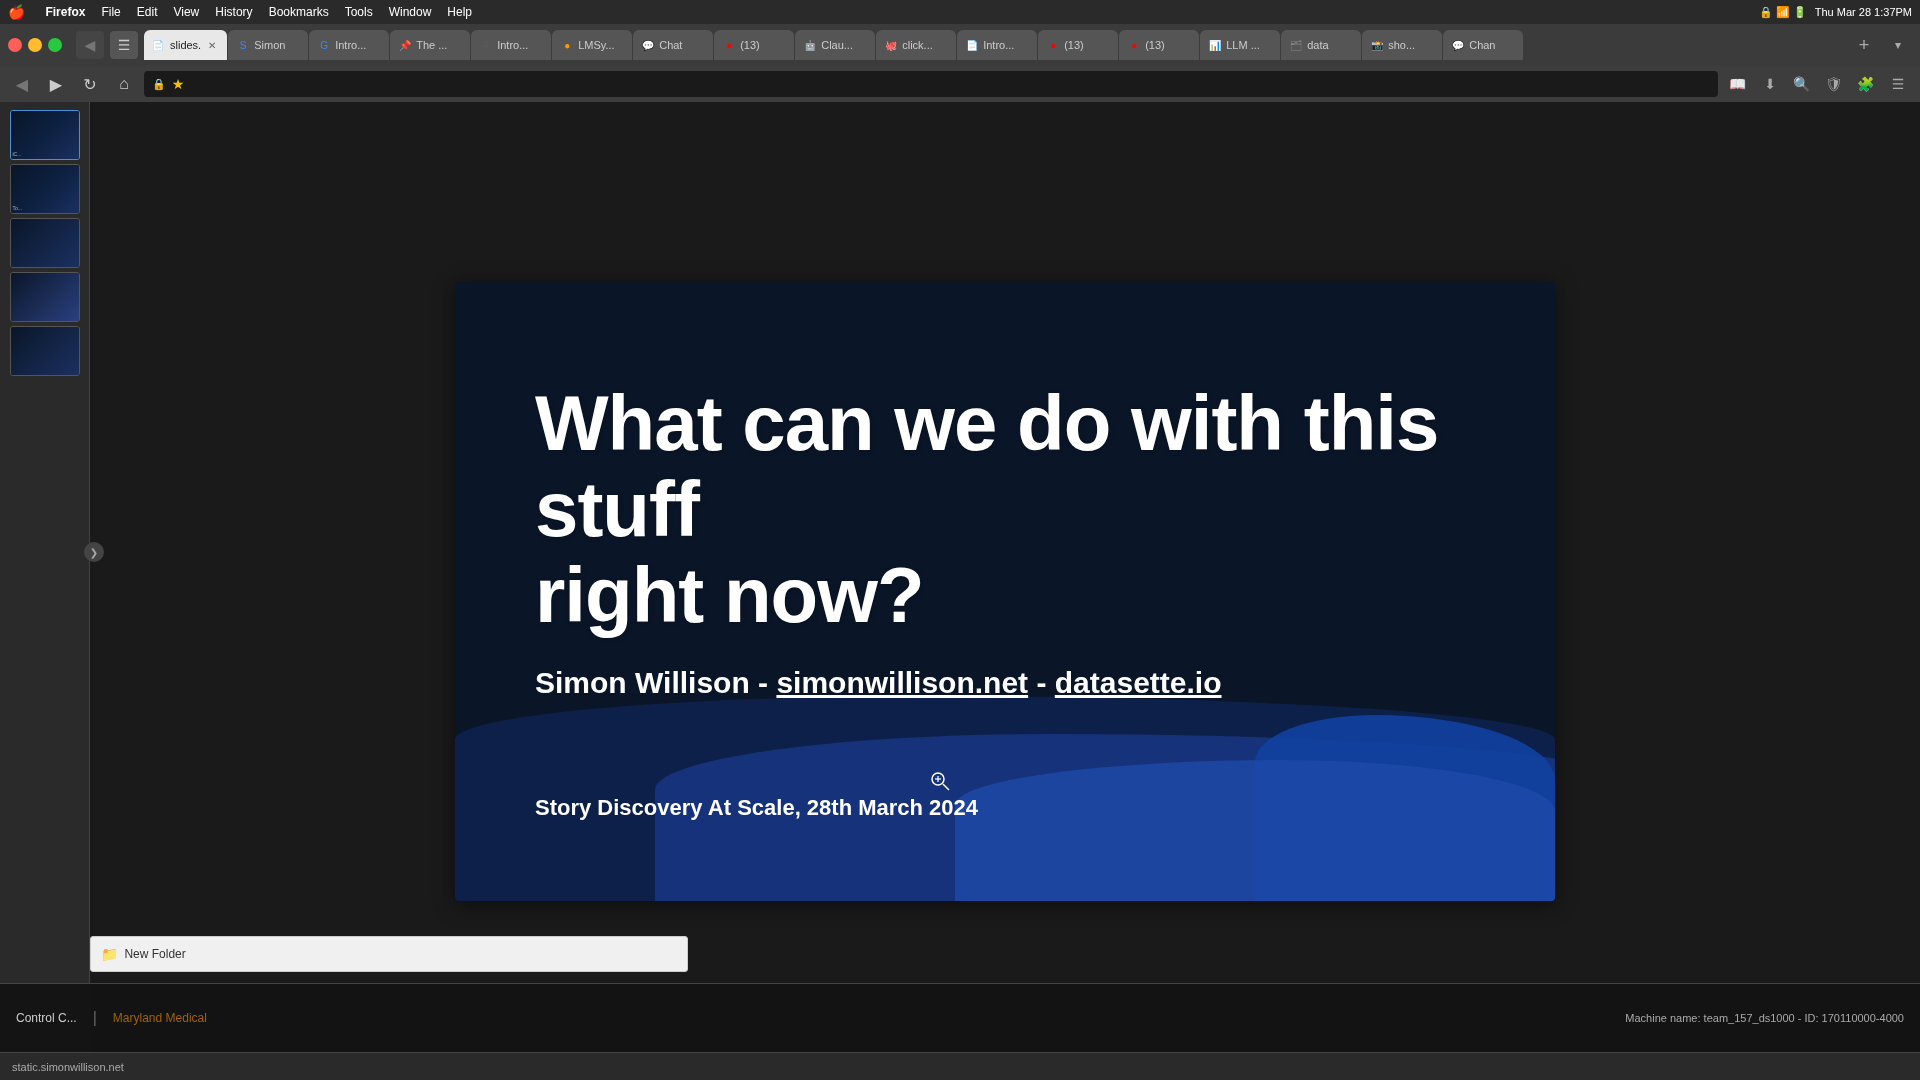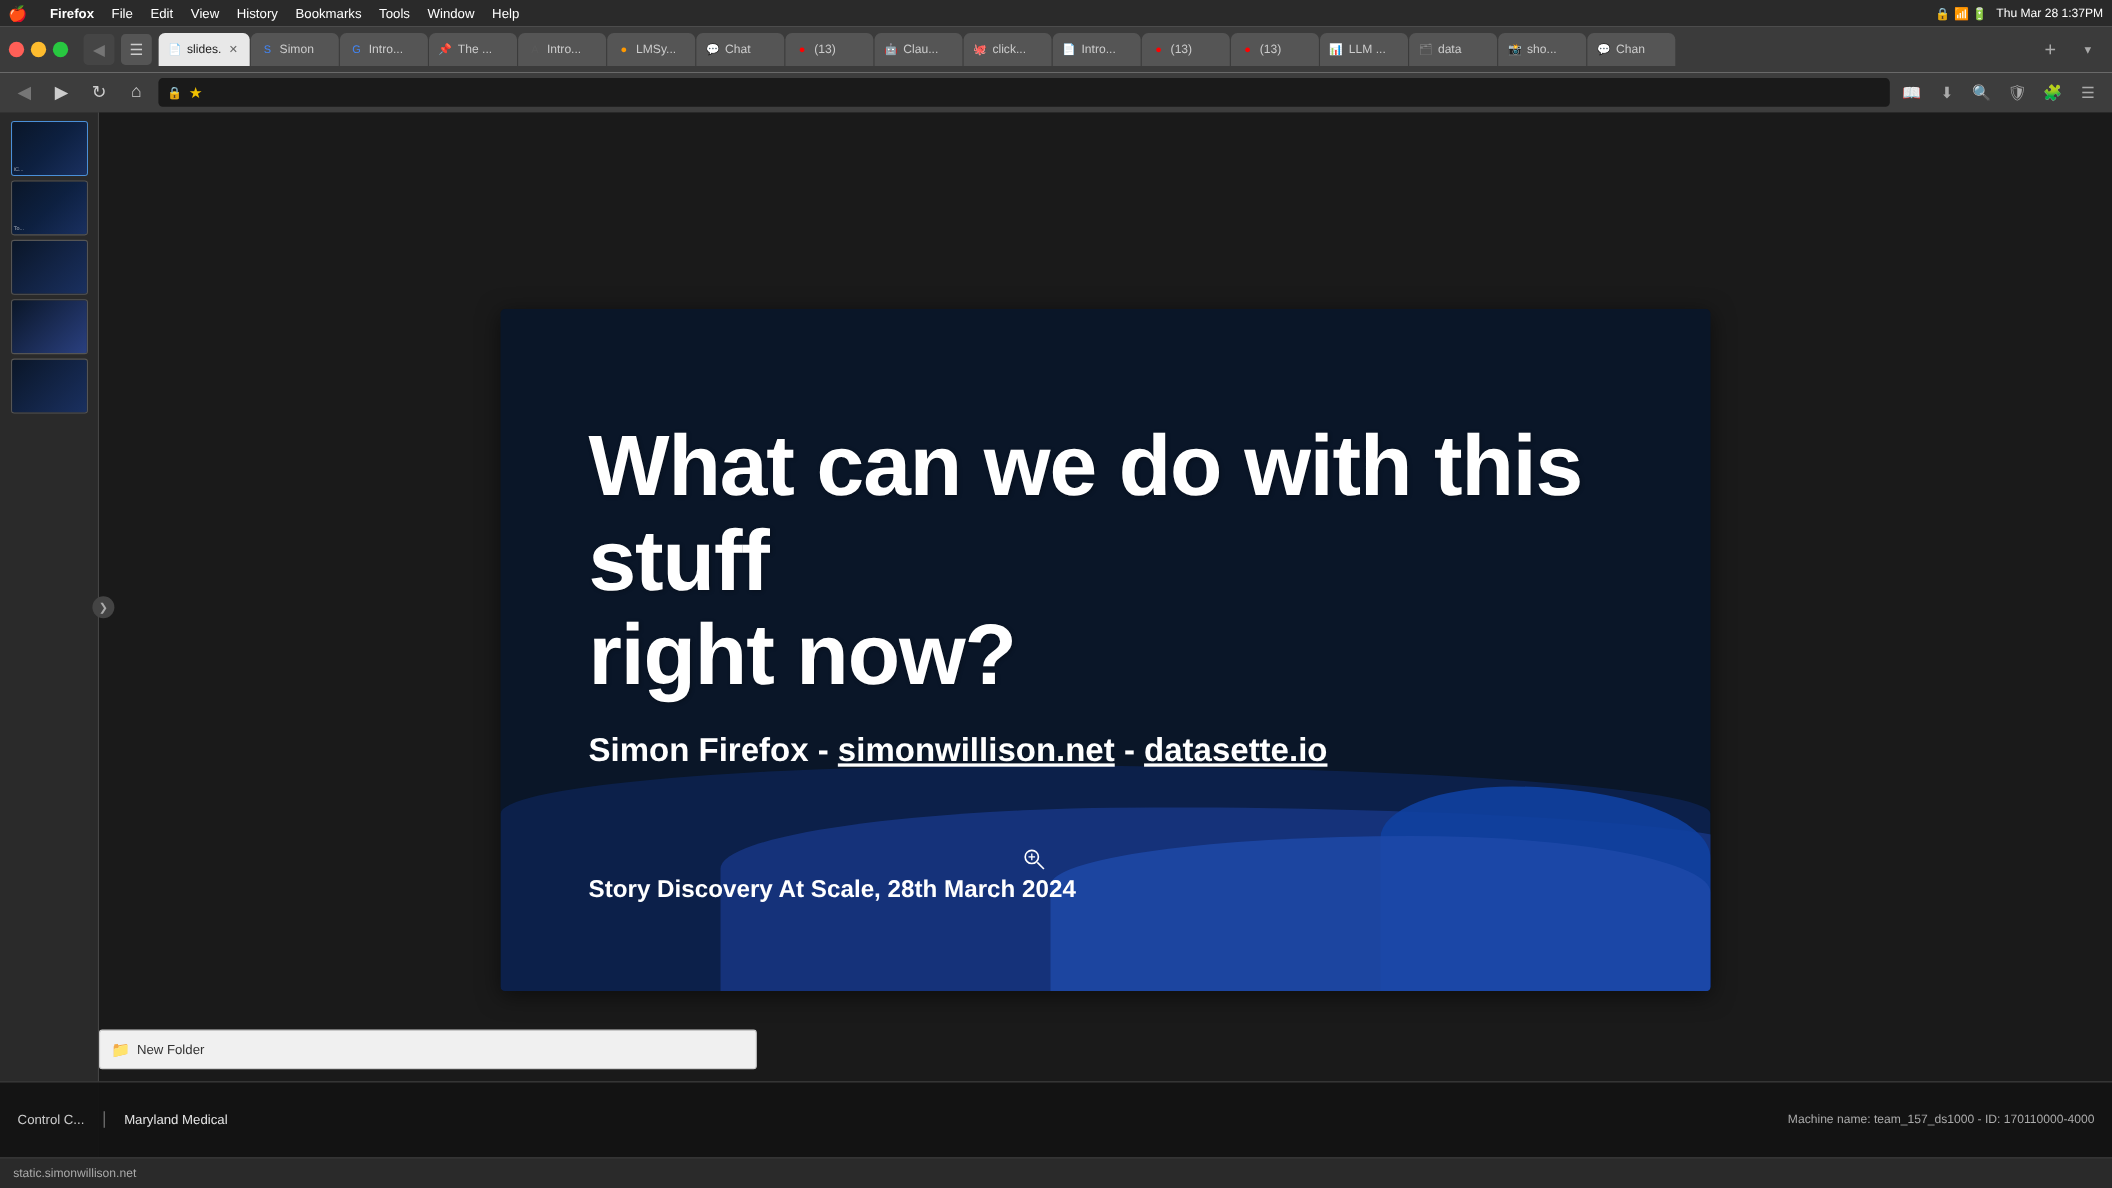--- a/index.html
+++ b/index.html
@@ -630,21 +630,21 @@
           <div class="wave-front"></div>
         </div>
 
         <div class="slide-content">
           <div class="slide-main-text">
             <div class="slide-headline">
               <span>What can we do with this stuff</span><br>
               <span>right now?</span>
             </div>
             <div class="slide-subtitle">
-              <span>Simon Firefox - </span><a href="#">simonwillison.net</a><span> - </span><a href="#">datasette.io</a>
+              <span>Simon Willison - </span><a href="#">simonwillison.net</a><span> - </span><a href="#">datasette.io</a>
             </div>
           </div>
 
           <div class="slide-footer">Story Discovery At Scale, 28th March 2024</div>
         </div>
 
         <div class="zoom-cursor">
           <svg width="20" height="20" viewBox="0 0 20 20">
             <circle cx="8" cy="8" r="6" fill="none" stroke="white" stroke-width="1.5"></circle>
             <line x1="13" y1="13" x2="19" y2="19" stroke="white" stroke-width="1.5"></line>
@@ -658,21 +658,21 @@
   </div>
 
   <div style="position:absolute; bottom:108px; left:90px; right:1232px; height:36px; background:#f0f0f0; display:flex; align-items:center; padding:0 10px; gap:6px; border:1px solid #ccc; border-radius:3px; z-index:20;">
     <span class="folder-icon">📁</span>
     <span class="folder-label">New Folder</span>
   </div>
 
   <div style="position:absolute; bottom:28px; left:0; right:0; height:69px; background:rgba(20,20,20,0.97); display:flex; align-items:center; padding:0 16px; gap:16px; z-index:15; border-top:1px solid #444;">
     <span class="bottom-panel-item">Control C...</span>
     <span style="color:#666; font-size:16px">|</span>
-    <span style="font-size:12px; color:#e5e5e5">Maryland Medical</span>
+    <span style="font-size:12px; color:#a16207">Maryland Medical</span>
     <span style="margin-left:auto; font-size:11px; color:#aaa;">Machine name: team_157_ds1000 - ID: 170110000-4000</span>
   </div>
 
   <div class="status-bar">
     <span class="status-text">static.simonwillison.net</span>
   </div>
 
 </div>
 
 </body></html>

